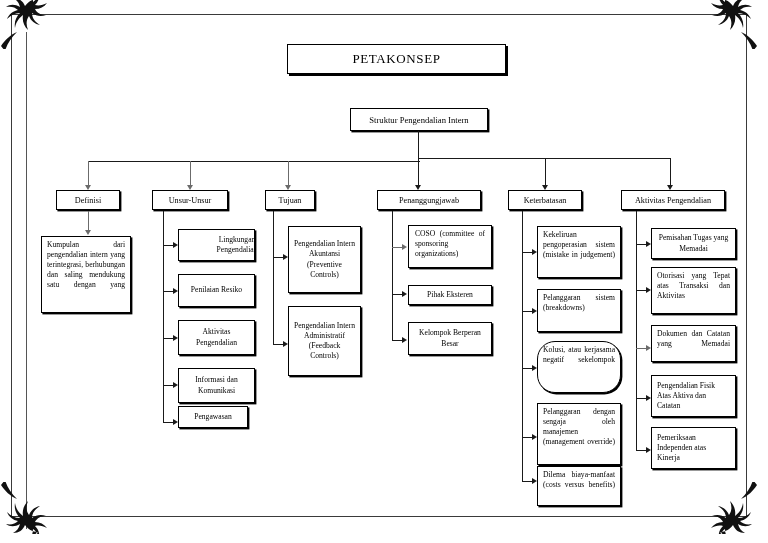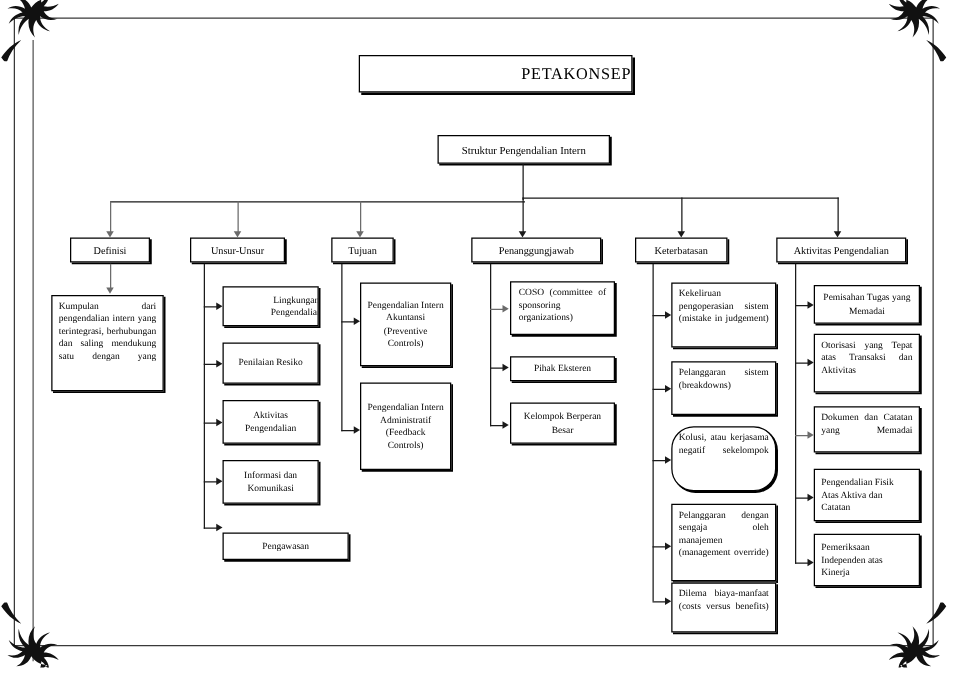--- a/index.html
+++ b/index.html
@@ -35,21 +35,20 @@
     text-align:center;color:#000;overflow:hidden;
   }
   .box.just{display:block;text-align:justify;}
   .box.just > span{display:block;}
   .box.just > span:after{content:"";display:inline-block;width:100%;}
 
   .title-box{
     left:287px;top:44px;width:219px;height:30px;
     font-size:13px;letter-spacing:.6px;border-width:1.2px;
     box-shadow:2px 2px 0 0 #000;
-    justify-content:flex-end;
   }
   .root-box{
     left:350px;top:108px;width:138px;height:23px;font-size:8.6px;
   }
   .cat{height:20px;font-size:8.2px;}
   .leaf{font-size:7.6px;line-height:1.32;padding:3px 5px;}
 
   
   .ln{position:absolute;background:#1a1a1a;}
   .vl{width:1px;}
@@ -159,21 +158,21 @@
   </div>
 
   <div class="ln hl" style="left:163px;top:385px;width:11px;"></div>
   <div class="arwr" style="left:173px;top:382px;"></div>
   <div class="box leaf" style="left:178px;top:368px;width:77px;height:35px;">
     <span>Informasi dan Komunikasi</span>
   </div>
 
   <div class="ln hl" style="left:163px;top:422px;width:11px;"></div>
   <div class="arwr" style="left:173px;top:419px;"></div>
-  <div class="box leaf" style="left:178px;top:426px;width:101px;height:22px;">
+  <div class="box leaf" style="left:178px;top:406px;width:70px;height:22px;">
     <span>Pengawasan</span>
   </div>
 
   <div class="box cat" style="left:265px;top:190px;width:50px;">
     <span>Tujuan</span>
   </div>
   <div class="ln vl" style="left:273px;top:211px;height:134px;"></div>
 
   <div class="ln hl" style="left:273px;top:257px;width:11px;"></div>
   <div class="arwr" style="left:283px;top:254px;"></div>

